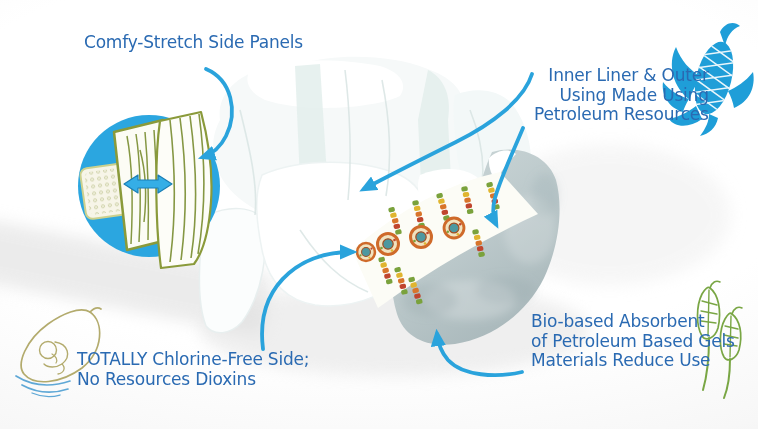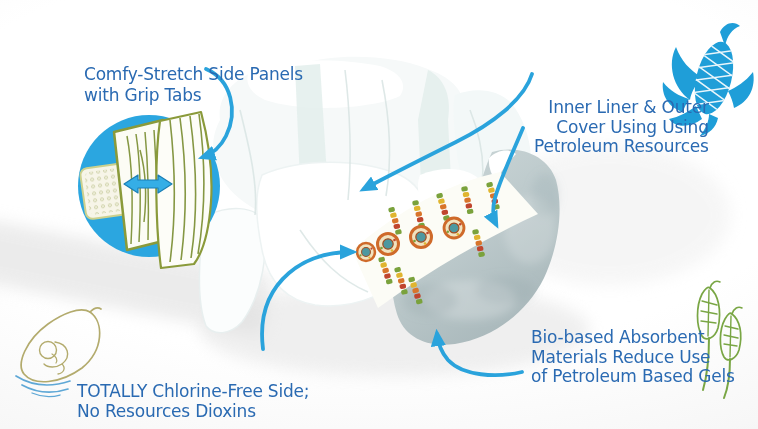--- a/index.html
+++ b/index.html
@@ -4,27 +4,27 @@
 <style>
   html,body{margin:0;padding:0;background:#fff;}
   .stage{
     position:relative;width:758px;height:429px;overflow:hidden;
     background:radial-gradient(ellipse 120% 95% at 48% 36%, #ffffff 50%, #f7f7f7 78%, #ebebeb 100%);
     font-family:"DejaVu Sans", sans-serif;
   }
   .layer{position:absolute;left:0;top:0;}
   .annotation{
     position:absolute;color:#2a6ab2;font-size:17px;line-height:20px;
-    letter-spacing:-0.2px;white-space:nowrap;margin-top:32px;
+    letter-spacing:-0.2px;white-space:nowrap;
   }
   .annotation span{display:block;}
   .ann-side-panels{left:84px;top:32px;line-height:21px;}
   .ann-inner-liner{left:534px;top:66px;line-height:19.5px;text-align:right;}
   .ann-pulp{left:77px;top:349px;line-height:20px;}
-  .ann-absorbent{left:531px;top:296px;line-height:19.5px;}
+  .ann-absorbent{left:531px;top:312px;line-height:19.5px;}
 </style>
 </head>
 <body>
 
 <div class="stage">
 
   <svg class="layer" width="758" height="429" viewBox="0 0 758 429">
     <defs>
       <linearGradient id="coreGrad" x1="0" y1="0" x2="0.6" y2="1">
         <stop offset="0" stop-color="#cfdadb"></stop>
@@ -222,33 +222,32 @@
       <g stroke="#5fa8d6" stroke-width="1.7" fill="none" stroke-linecap="round">
         <path d="M4,70 Q28,85 58,75"></path>
         <path d="M10,79 Q32,91 56,83"></path>
         <path d="M20,87 Q34,93 48,89" stroke-width="1.3"></path>
       </g>
     </g>
   </svg>
 
   <div class="annotation ann-side-panels">
     <span>Comfy-Stretch Side Panels</span>
-    <span>with Grip Tabs</span>
   </div>
 
   <div class="annotation ann-inner-liner">
     <span>Inner Liner &amp; Outer</span>
-    <span>Cover Using Using</span>
+    <span>Using Made Using</span>
     <span>Petroleum Resources</span>
   </div>
 
   <div class="annotation ann-pulp">
     <span>TOTALLY Chlorine-Free Side;</span>
     <span>No Resources Dioxins</span>
   </div>
 
   <div class="annotation ann-absorbent">
     <span>Bio-based Absorbent</span>
+    <span>of Petroleum Based Gels</span>
     <span>Materials Reduce Use</span>
-    <span>of Petroleum Based Gels</span>
   </div>
 
 </div>
 
 </body></html>

